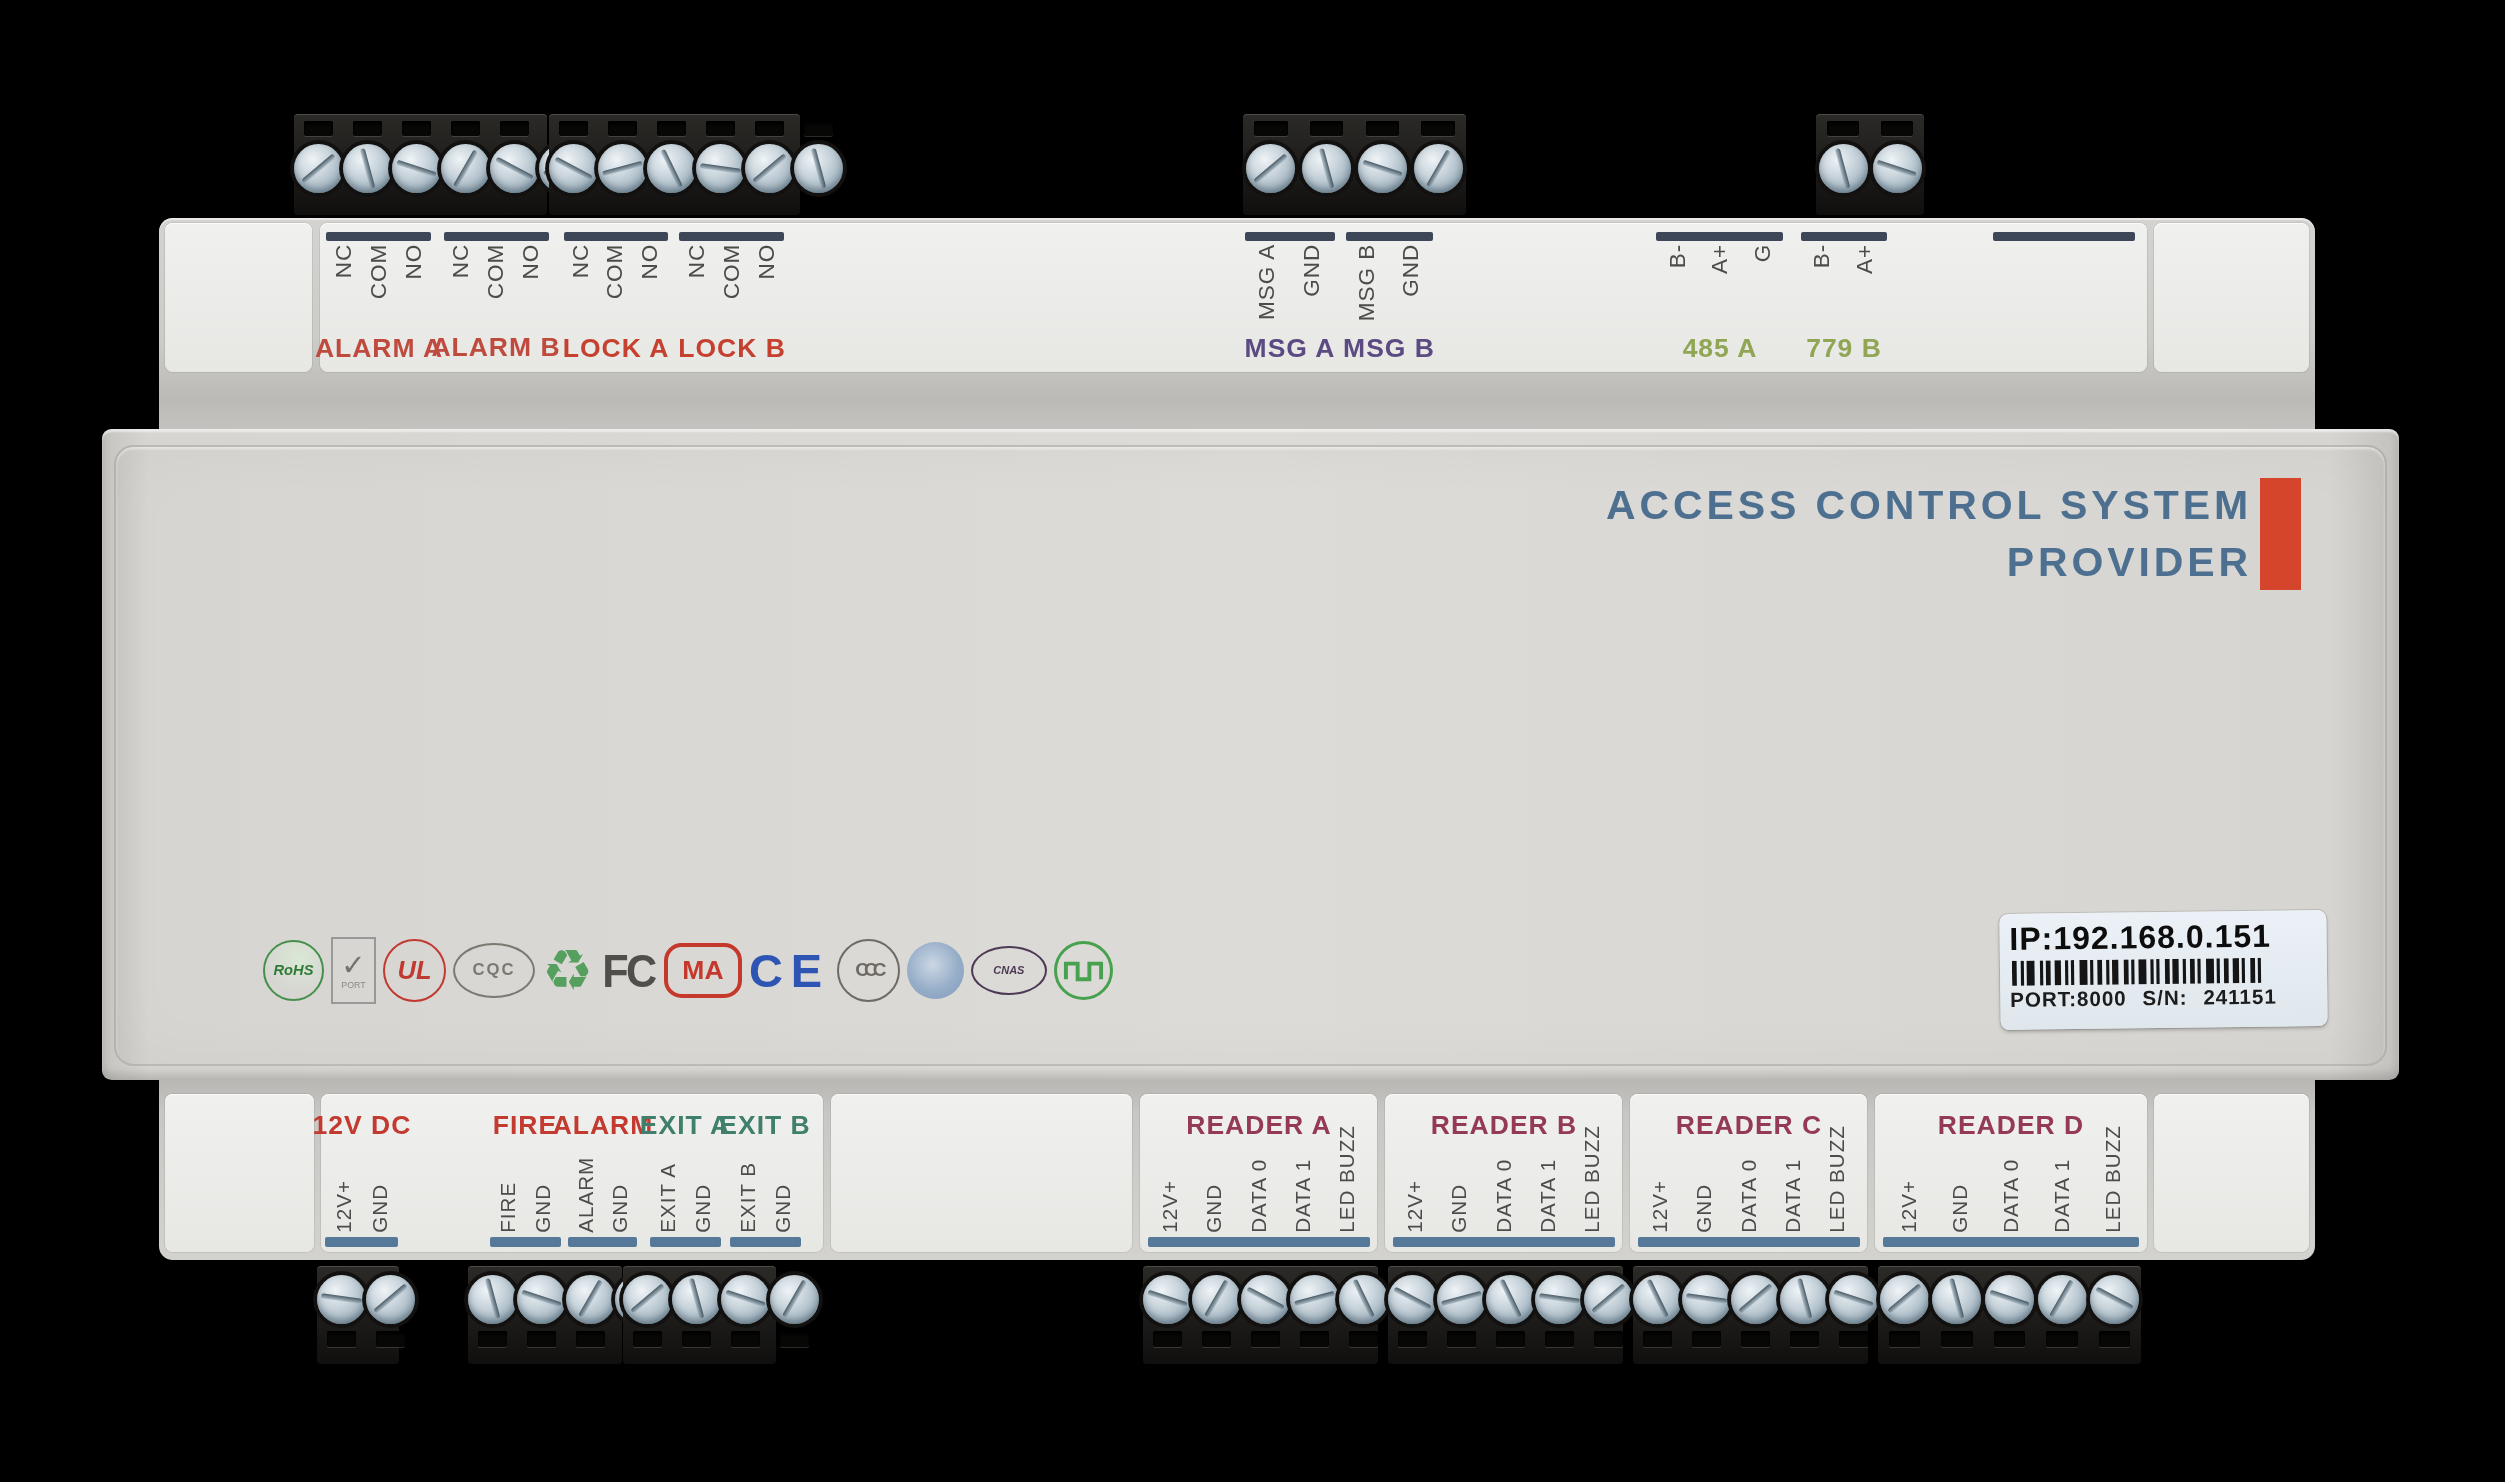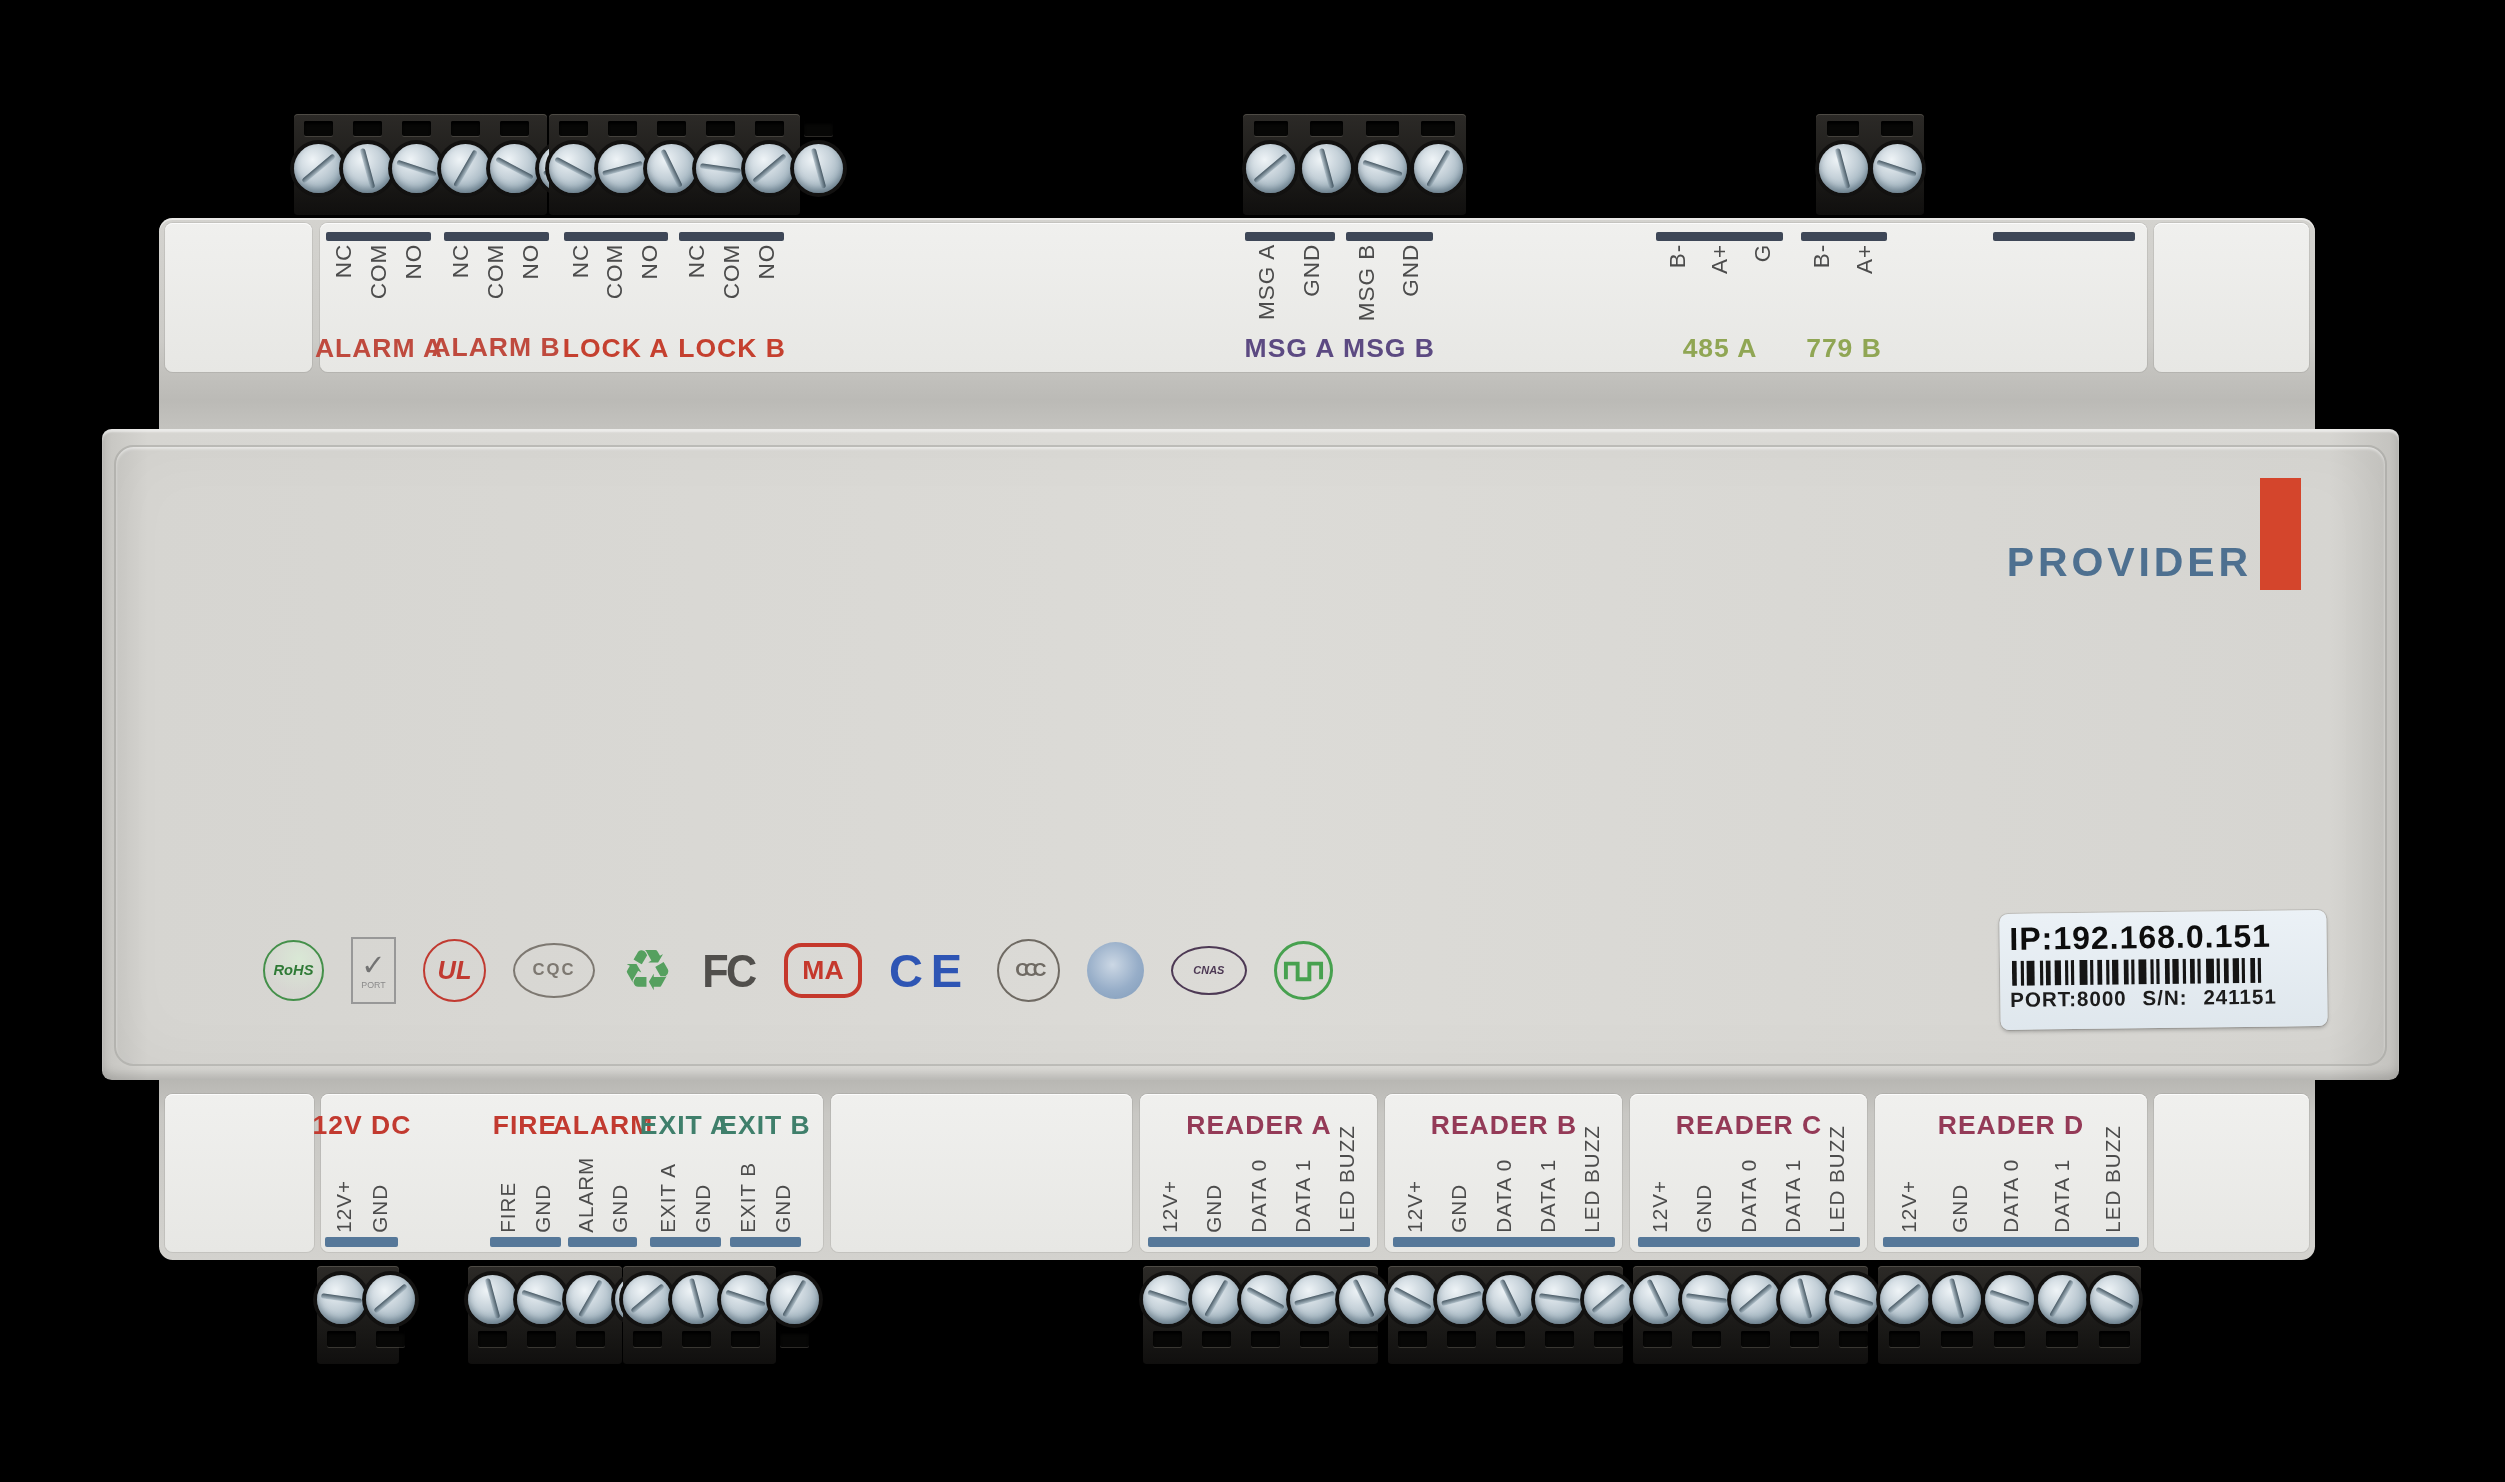--- a/index.html
+++ b/index.html
@@ -62,21 +62,21 @@
     letter-spacing:4.9px;color:#7b8a9e;}
   .title2{position:absolute;left:261px;top:674px;font-size:55px;font-weight:700;
     letter-spacing:2px;color:#3e56a8;}
   .brand{position:absolute;right:253px;text-align:right;font-weight:700;color:#4e7090;
     letter-spacing:3.9px;white-space:nowrap;}
   .brand.l1{top:482px;font-size:41px;}
   .brand.l2{top:539px;font-size:41px;}
   .red-tab{position:absolute;left:2260px;top:478px;width:41px;height:112px;background:#d4452c;}
 
   
-  .logo-row{position:absolute;left:263px;top:921px;height:98px;display:flex;align-items:center;gap:27px;}
+  .logo-row{position:absolute;left:263px;top:921px;height:98px;display:flex;align-items:center;gap:7px;}
   .lg{display:flex;align-items:center;justify-content:center;box-sizing:border-box;flex:0 0 auto;}
   .lg-rohs{width:61px;height:61px;border:2.9px solid #44904a;border-radius:50%;color:#2f7a36;
     font-size:14.7px;font-weight:700;font-style:italic;
     background:radial-gradient(circle at 60% 30%,#d9e8d5,rgba(255,255,255,0) 65%);}
   .lg-ukas{width:45px;height:67px;border:2px solid #989898;flex-direction:column;color:#8a8a8a;font-size:8.8px;}
   .lg-ukas .chk{font-size:29px;line-height:29px;color:#737373;}
   .lg-ul{width:63px;height:63px;border:2.9px solid #c13a31;border-radius:50%;color:#c13a31;
     font-size:25.5px;font-weight:900;font-style:italic;}
   .lg-cqc{width:82px;height:55px;border:2.9px solid #7d7871;border-radius:50%;color:#7d7871;
     font-size:16.7px;font-weight:700;letter-spacing:2px;}
@@ -107,20 +107,21 @@
 
 <div class="stage" id="stage">
 
   <div class="shell" id="shell-top"></div>
   <div class="shell" id="shell-bottom"></div>
 
   <div id="main-body">
     <div id="inner-panel"></div>
   </div>
 
+  <div class="brand l1">ACCESS CONTROL SYSTEM</div>
   <div class="brand l2">PROVIDER</div>
   <div class="red-tab"></div>
   <div class="logo-row" id="logo-row">
       <div class="lg lg-rohs">RoHS</div>
       <div class="lg lg-ukas">
         <div class="chk">✓</div>
         <div>PORT</div>
       </div>
       <div class="lg lg-ul">UL</div>
       <div class="lg lg-cqc">CQC</div>

